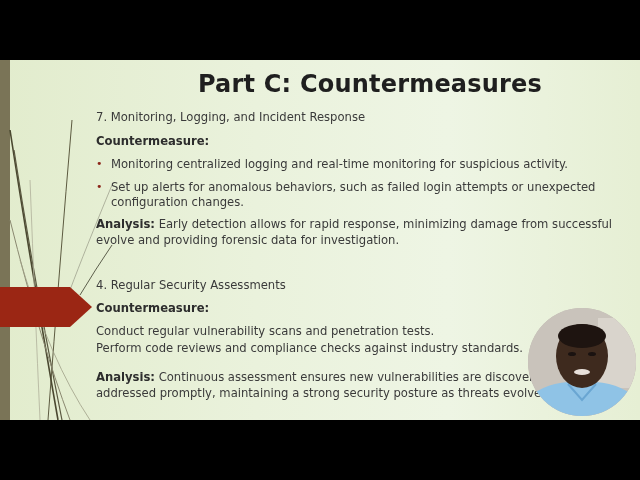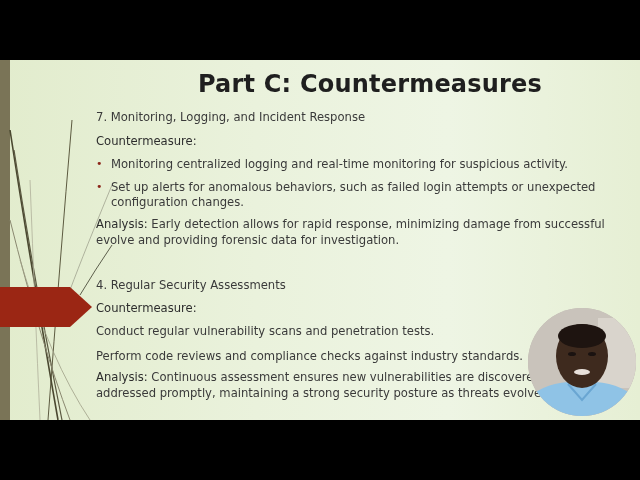--- a/index.html
+++ b/index.html
@@ -18,21 +18,21 @@
   .deco { position: absolute; left: 0; top: 0; width: 120px; height: 360px; }
   .arrow {
     position: absolute; left: 0; top: 227px; width: 92px; height: 40px;
   }
   .title {
     position: absolute; left: 160px; top: 10px; width: 420px; text-align: center;
     font-size: 24px; font-weight: bold; color: #1f1f1f; letter-spacing: 0.2px;
   }
   .body-text { position: absolute; left: 96px; top: 50px; width: 520px; color: #3a3a3a; font-size: 11.6px; }
   .line { position: absolute; left: 0; white-space: nowrap; }
-  .bold { font-weight: normal; color: #2d2d2d; }
+  .bold { font-weight: bold; color: #2d2d2d; }
   .bullet-dot { position: absolute; left: 0; color: #8b2518; font-size: 11px; }
   .bullet-text { position: absolute; left: 15px; white-space: nowrap; }
   .webcam {
     position: absolute; left: 528px; top: 248px; width: 108px; height: 108px; border-radius: 50%;
     overflow: hidden;
     background: radial-gradient(circle at 50% 40%, #d8d2ca 0%, #bdb7ae 60%, #a9a39a 100%);
   }
 </style>
 </head>
 <body>
@@ -72,21 +72,21 @@
     <div class="line" style="top:85px; left:15px;">configuration changes.</div>
 
     <div class="line" style="top:107px;">
       <span class="bold">Analysis:</span><span> Early detection allows for rapid response, minimizing damage from successful</span>
     </div>
     <div class="line" style="top:123px;">evolve and providing forensic data for investigation.</div>
 
     <div class="line" style="top:168px;">4. Regular Security Assessments</div>
     <div class="line bold" style="top:191px;">Countermeasure:</div>
     <div class="line" style="top:214px;">Conduct regular vulnerability scans and penetration tests.</div>
-    <div class="line" style="top:239px;">Perform code reviews and compliance checks against industry standards.</div>
+    <div class="line" style="top:231px;">Perform code reviews and compliance checks against industry standards.</div>
     <div class="line" style="top:260px;">
       <span class="bold">Analysis:</span><span> Continuous assessment ensures new vulnerabilities are discovered</span>
     </div>
     <div class="line" style="top:276px;">addressed promptly, maintaining a strong security posture as threats evolve.</div>
   </div>
 
   <div class="webcam">
     <svg viewBox="0 0 108 108" width="108" height="108">
       <rect x="0" y="0" width="108" height="108" fill="#c9c3bb"></rect>
       <rect x="70" y="10" width="38" height="70" fill="#d9d4cc"></rect>

